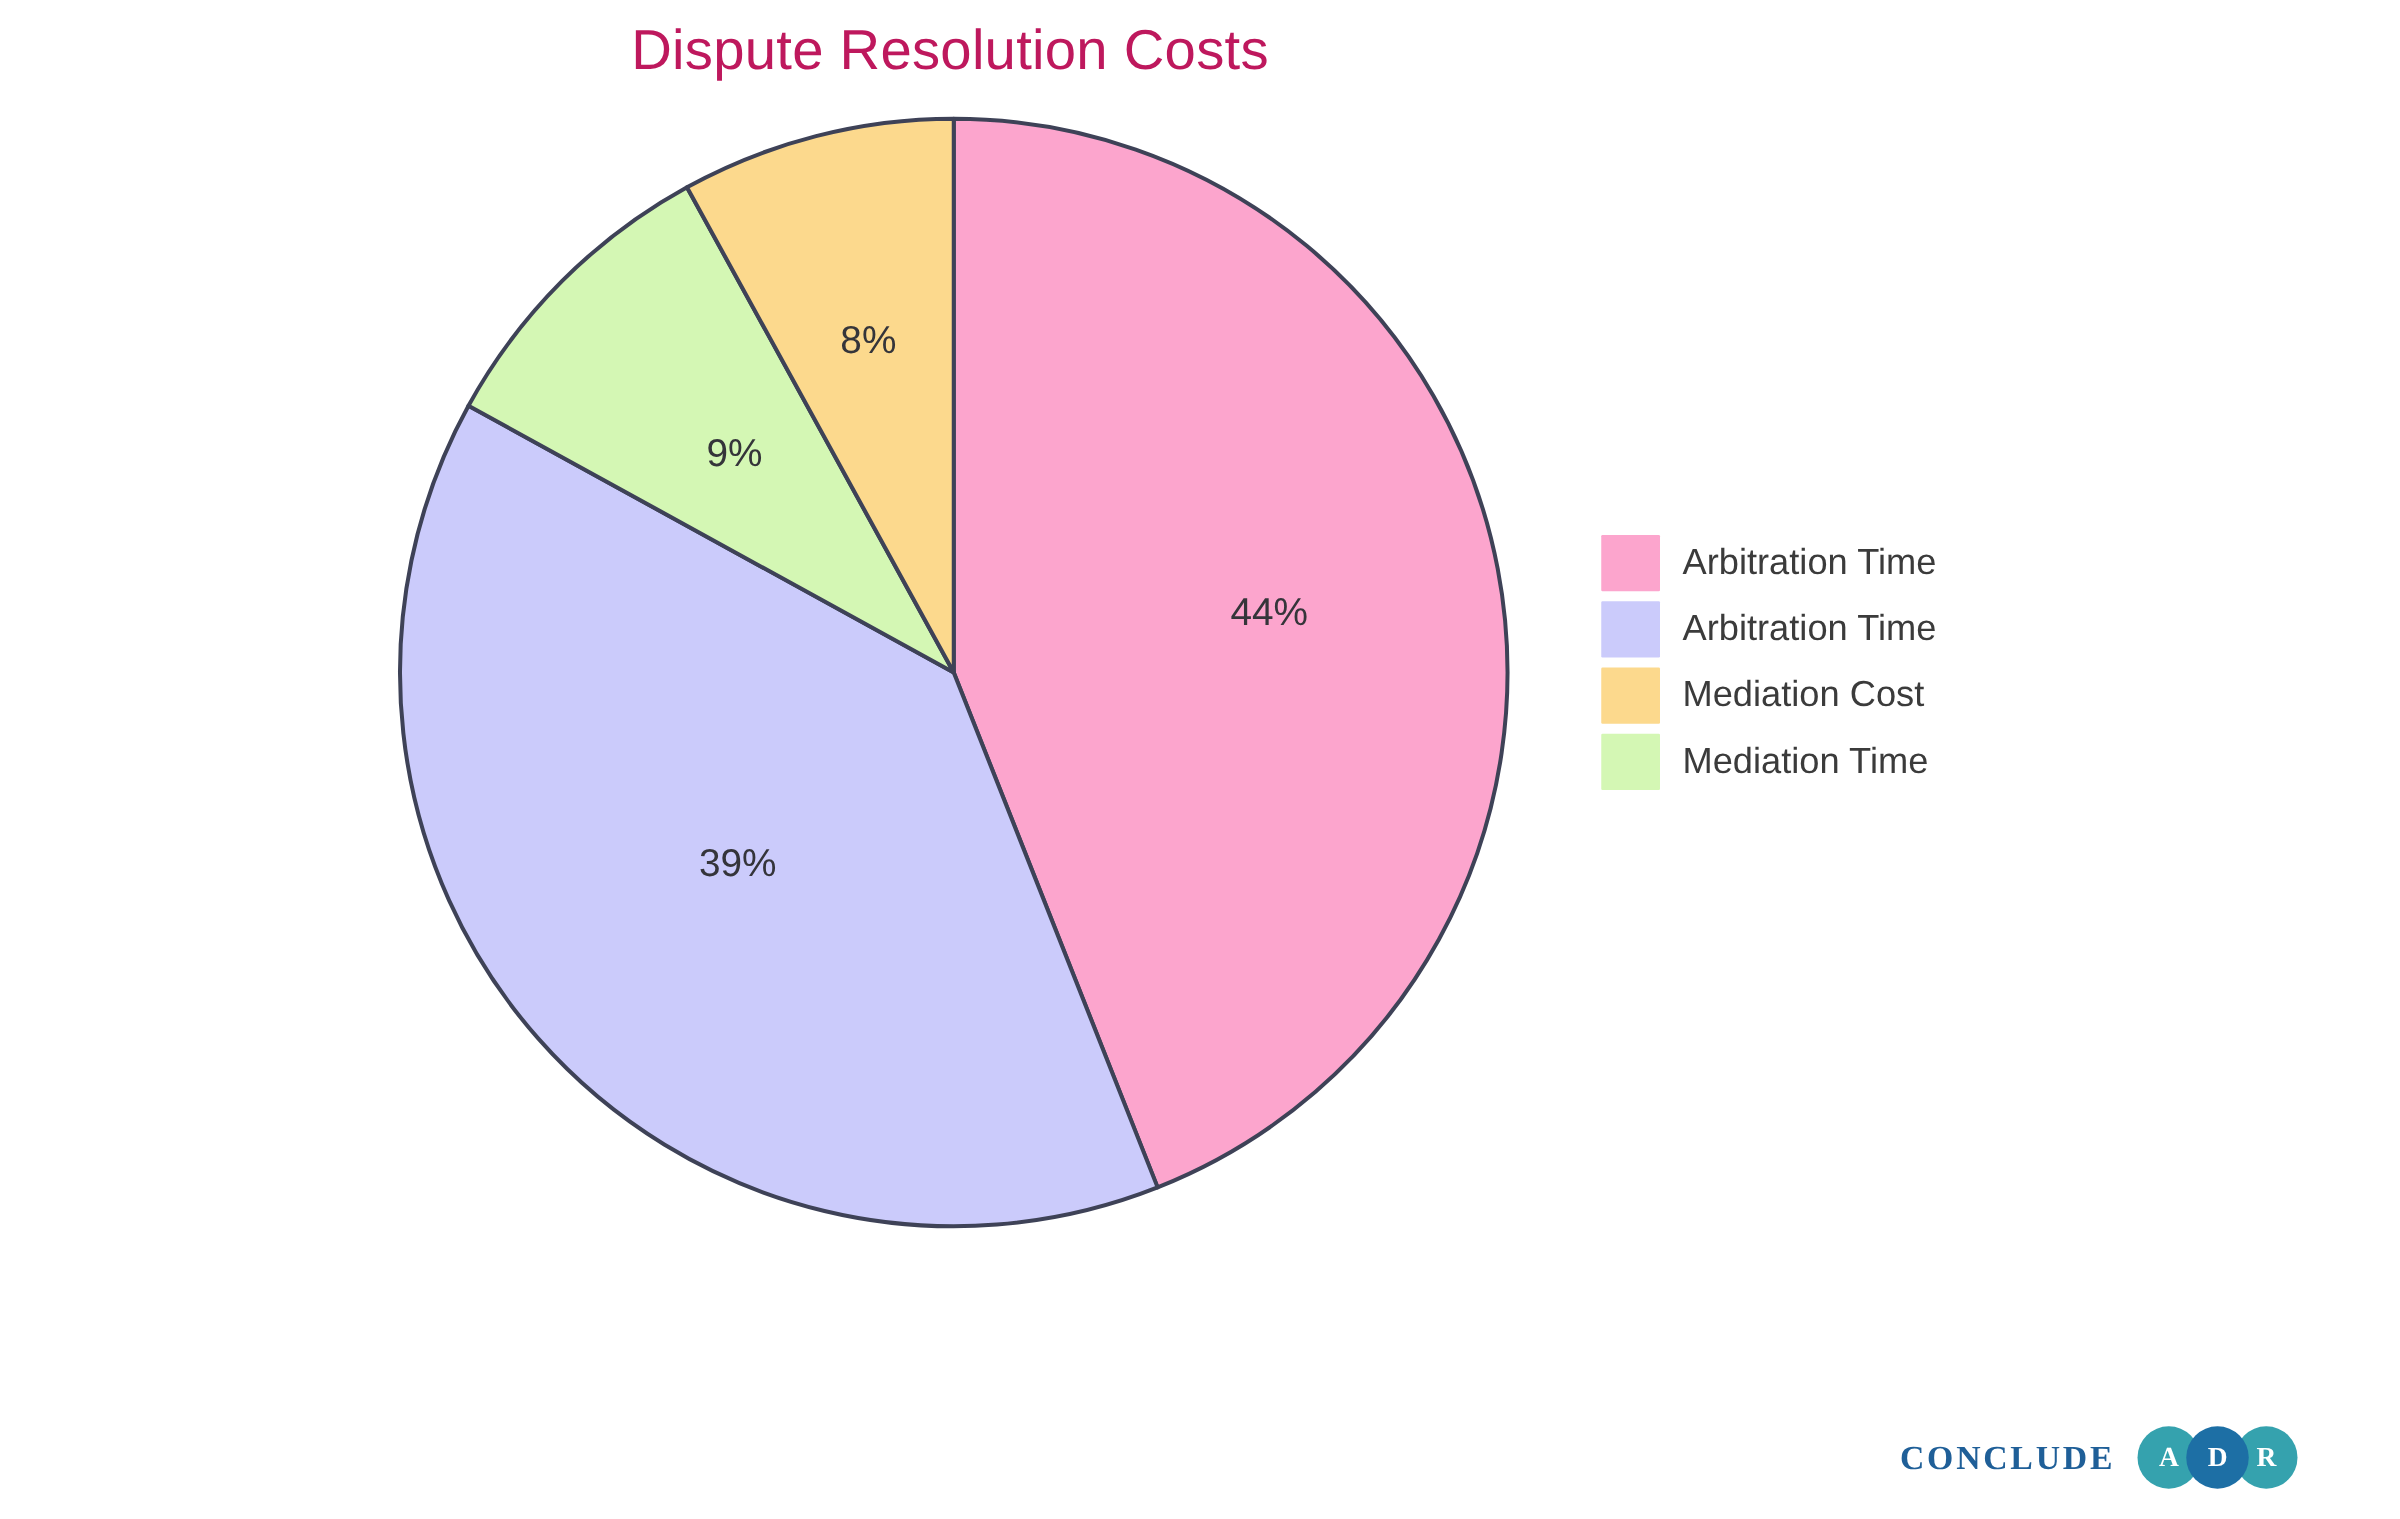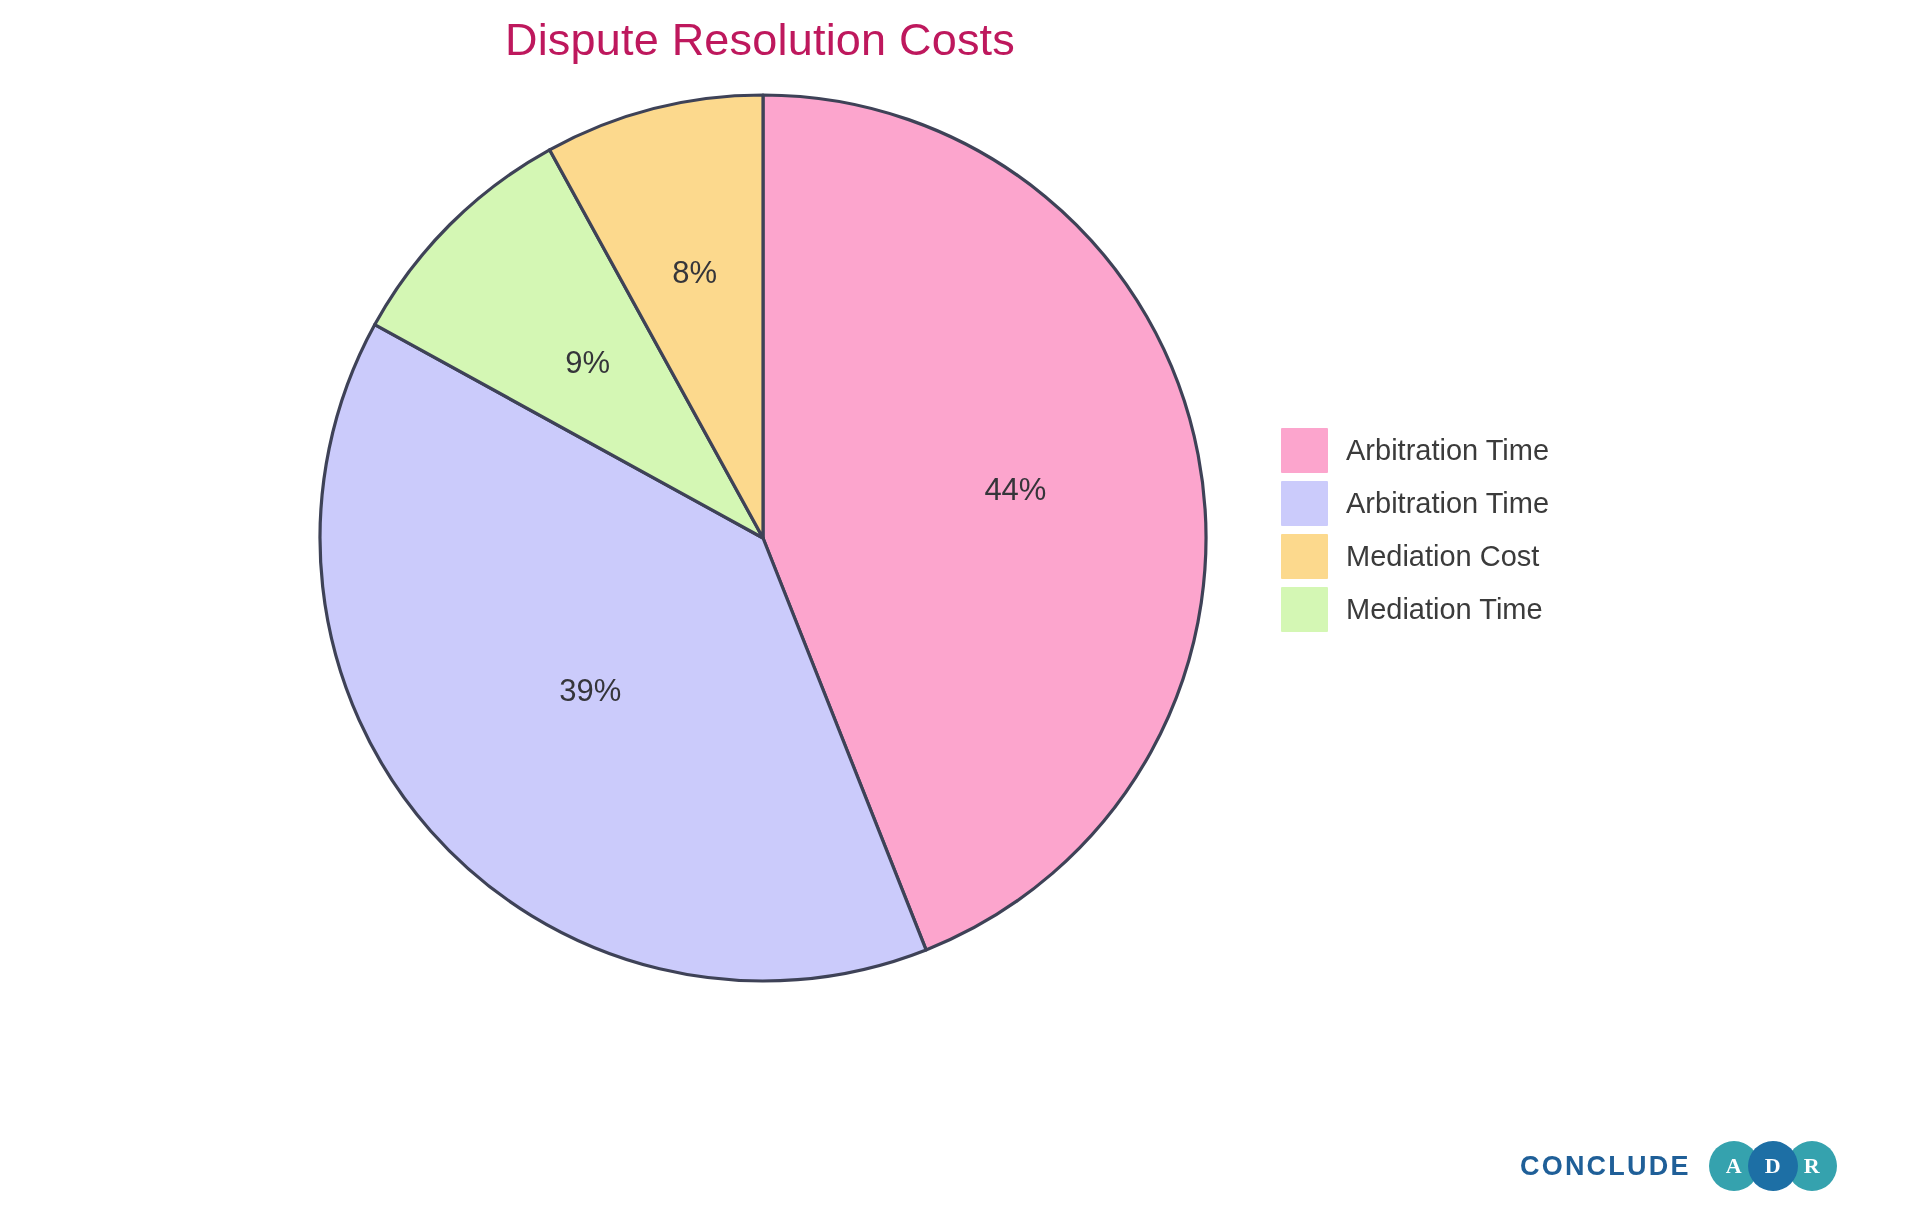--- a/index.html
+++ b/index.html
@@ -92,21 +92,21 @@
   
   #brand {
     position: absolute;
     left: 1520px;
     top: 1140px;
     display: flex;
     align-items: center;
     height: 52px;
   }
   #brand-wordmark {
-    font-family: Liberation Sans, sans-serif;
+    font-family: Liberation Serif, serif;
     font-size: 27px;
     font-weight: 700;
     letter-spacing: 2.2px;
     color: #1f5f98;
     white-space: nowrap;
   }
   #brand-circles {
     position: relative;
     margin-left: 18px;
     width: 128px;

